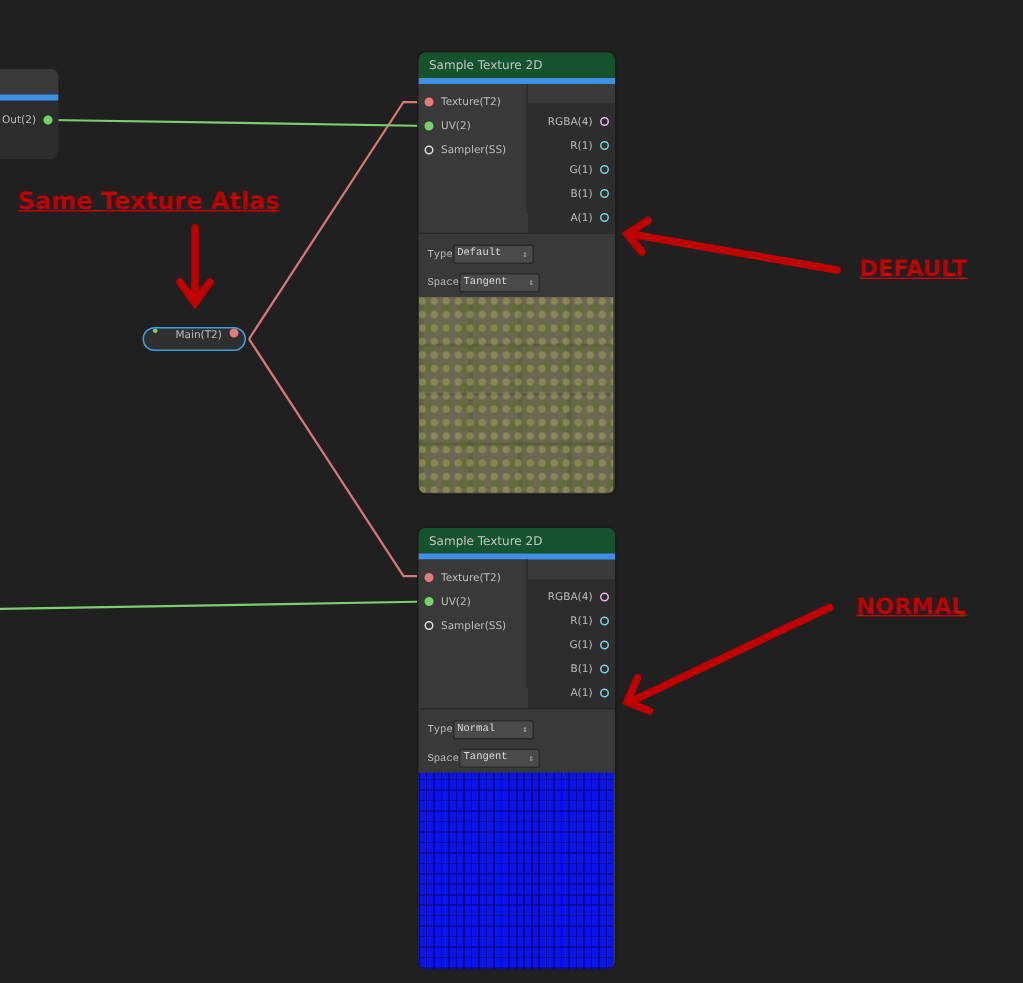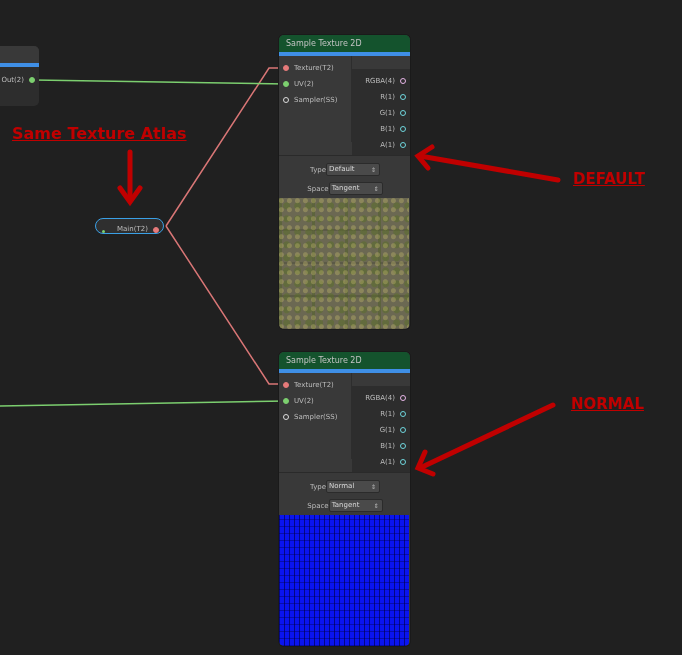--- a/index.html
+++ b/index.html
@@ -17,21 +17,21 @@
     .port-out .port { justify-content:flex-end; padding-right:4px; }
     .dot { width:4px; height:4px; border-radius:50%; border:1px solid #ccc; box-sizing:content-box; }
     .port-in .dot { margin-right:5px; }
     .port-out .dot { margin-left:5px; }
     .dot.red { background:#e57a7a; border-color:#e57a7a; }
     .dot.green { background:#7ccf6f; border-color:#7ccf6f; }
     .dot.white { border-color:#dcdcdc; }
     .dot.pink { border-color:#e8b6e8; }
     .dot.cyan { border-color:#6fd6dd; }
     .settings { border-top:1px solid #2a2a2a; background:#393939; padding:4px 0 0 0; height:38px; }
-    .setrow { height:19px; display:flex; align-items:center; justify-content:center; padding:0 5px 0 6px; font-size:7px; color:#bdbdbd; }
+    .setrow { height:19px; display:flex; align-items:center; justify-content:flex-start; padding:0 5px 0 6px; font-size:7px; color:#bdbdbd;font-family:Liberation Mono, monospace; }
     .dropdown { width:50px; height:11px; background:#4a4a4a; border:1px solid #2b2b2b; border-radius:2px; font-size:7px; color:#d8d8d8; line-height:11px; padding-left:2px; position:relative; box-sizing:content-box; }
     .dropdown .arr { position:absolute; right:3px; top:0; font-size:6px; color:#bbb; }
     .preview { width:130px; height:131px; margin:0 0 0 0; border-radius:0 0 4px 4px; }
     .tex-default {
       background:
         radial-gradient(circle at 30% 30%, rgba(200,190,110,0.35) 0 2px, transparent 3px) 0 0/8px 9px,
         radial-gradient(circle at 70% 60%, rgba(90,110,40,0.5) 0 3px, transparent 4px) 0 0/11px 13px,
         linear-gradient(90deg, rgba(80,95,40,0.5) 0 3px, transparent 3px 33px) 0 0/33px 33px,
         linear-gradient(0deg, rgba(70,70,55,0.4) 0 2px, transparent 2px 33px) 0 0/33px 33px,
         #6b6852;
@@ -40,21 +40,21 @@
       background:
         repeating-linear-gradient(90deg, rgba(0,0,60,0.6) 0 1px, transparent 1px 5px),
         repeating-linear-gradient(0deg, rgba(0,0,80,0.4) 0 1px, transparent 1px 7px),
         #0a14f0;
     }
     .small-node { position:absolute; left:-6px; top:46px; width:45px; height:60px; background:#2d2d2d; border-radius:5px; overflow:hidden; }
     .small-node .bar { position:absolute; top:17px; left:0; right:0; height:4px; background:#3f8fe6; }
     .small-node .top { position:absolute; top:0; left:0; right:0; height:17px; background:#393939; }
     .small-node .out { position:absolute; top:30px; right:4px; font-size:7px; color:#bdbdbd; display:flex; align-items:center; }
     .small-node .out .dot { margin-left:5px; }
-    .prop-node { position:absolute; left:95px; top:218px; width:69px; height:16px; border:1px solid #3aa0e6; border-radius:9px; background:#2f2f2f; box-sizing:border-box; display:flex; align-items:flex-end; font-size:7px; color:#bdbdbd; }
+    .prop-node { position:absolute; left:95px; top:218px; width:69px; height:16px; border:1px solid #3aa0e6; border-radius:9px; background:#2f2f2f; box-sizing:border-box; display:flex; align-items:flex-start; font-size:7px; color:#bdbdbd; }
     .prop-node .ld { width:3px; height:3px; background:#7ccf6f; border-radius:50%; margin-left:6px; margin-right:12px; }
     .prop-node .dot { margin-left:5px; }
     .annot { position:absolute; color:#c00000; font-weight:bold; font-family:"DejaVu Sans","Liberation Sans",sans-serif;text-decoration:underline; }
   </style>
 </head>
 <body>
 
 <svg class="wires">
 
   <polyline points="166,226 269,68 287,68" fill="none" stroke="#d97676" stroke-width="1.5"></polyline>

